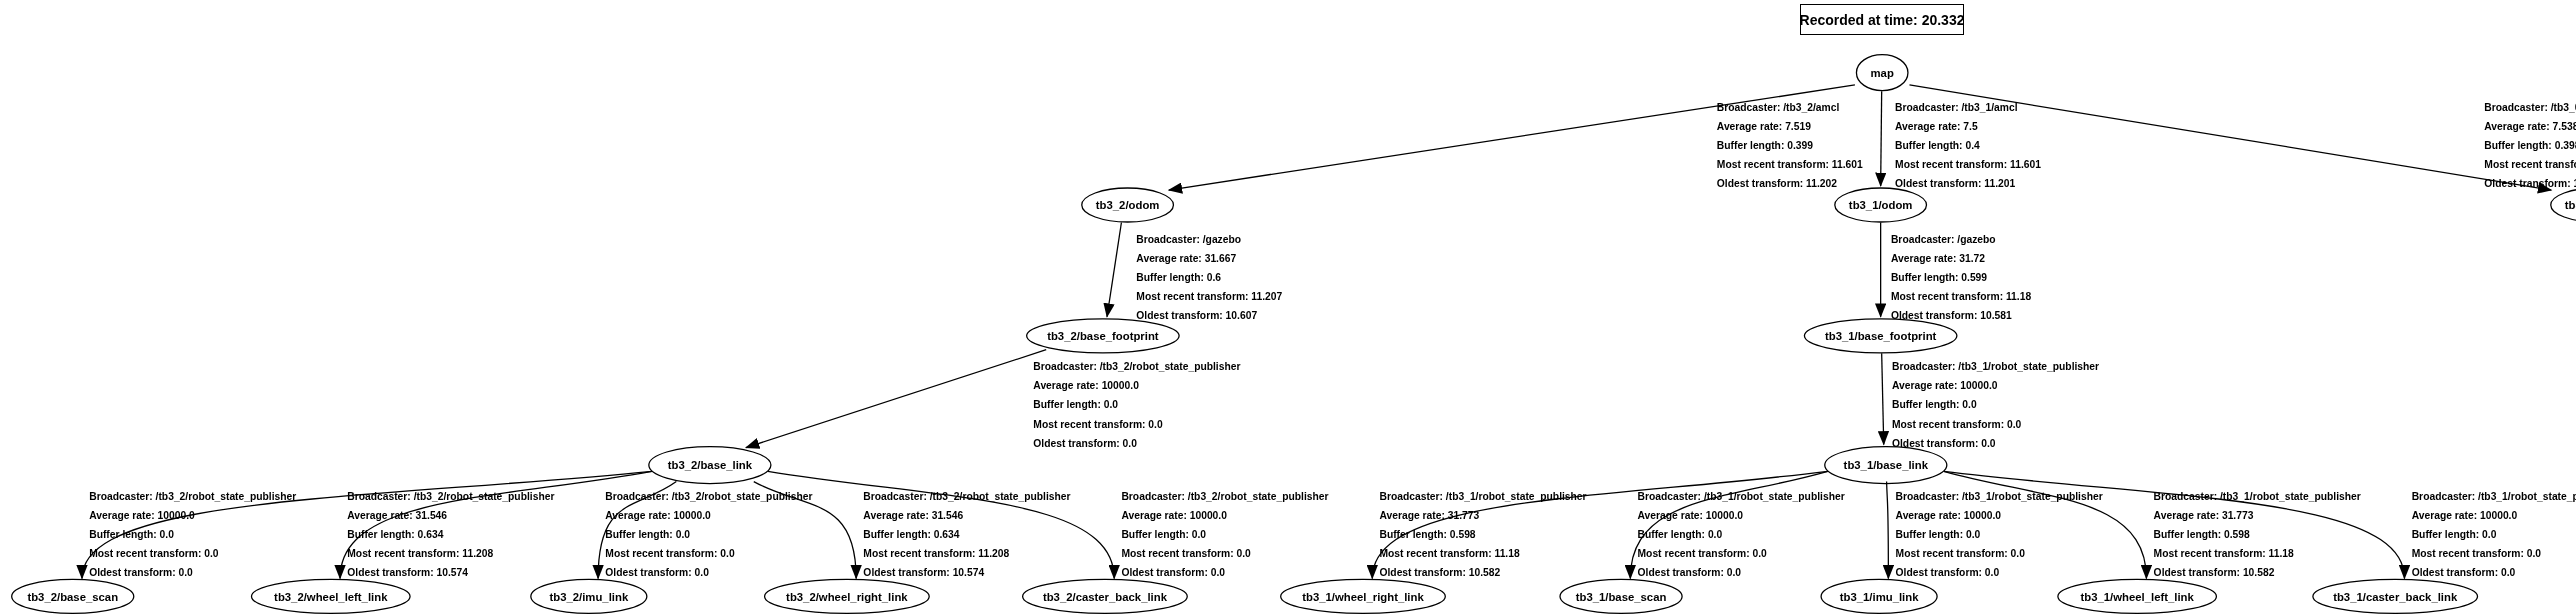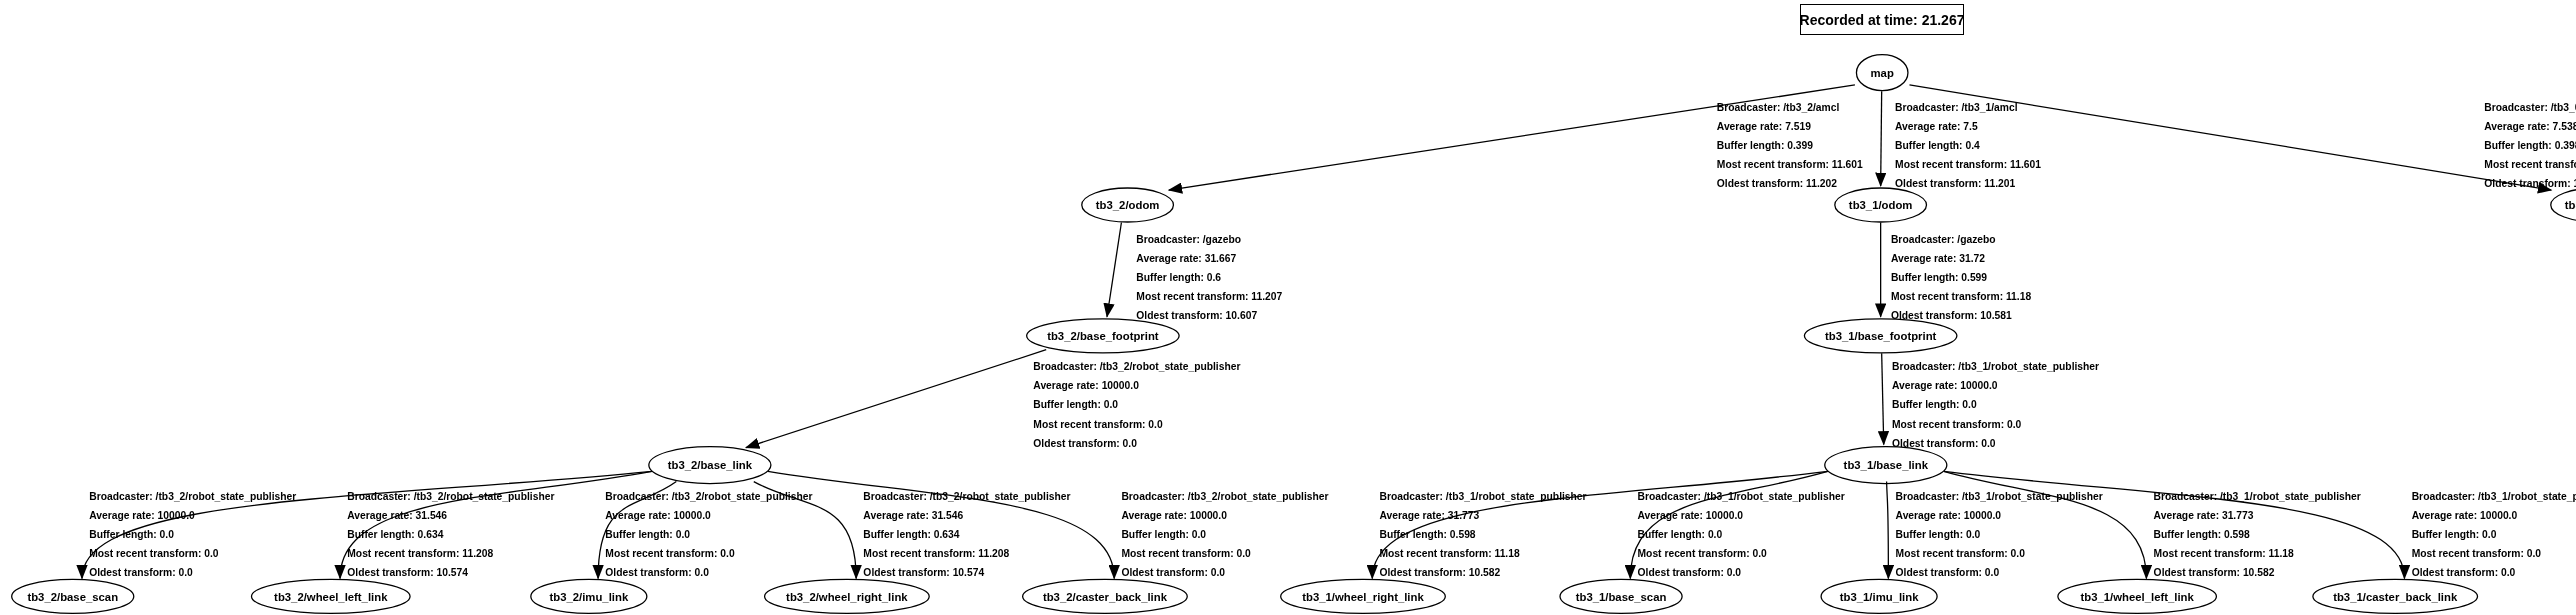--- a/index.html
+++ b/index.html
@@ -15,21 +15,21 @@
   .node-ellipse{fill:none;stroke:#000;stroke-width:2.5;}
   .node-label{font-family:"Liberation Sans",sans-serif;font-size:22px;font-weight:bold;fill:#000;text-anchor:middle;}
   .edge-line{fill:none;stroke:#000;stroke-width:2.5;}
   .edge-label-line{font-family:"Liberation Sans",sans-serif;font-size:20px;font-weight:bold;fill:#000;}
 </style>
 </head>
 <body>
 
 <div class="canvas">
   <div class="title-box">
-    <span>Recorded at time: 21.267</span>
+    <span>Recorded at time: 20.332</span>
   </div>
   <svg id="graph" width="3922" height="615" viewBox="0 0 7612 1194" xmlns="http://www.w3.org/2000/svg">
     <defs>
       <marker id="arrow" markerUnits="userSpaceOnUse" markerWidth="30" markerHeight="22" refX="26" refY="11" orient="auto">
         <path d="M0,0 L28,11 L0,22 Z" fill="#000"></path>
       </marker>
     </defs>
     <g id="edges-layer">
         <g>
           <line x1="3600" y1="165" x2="2268" y2="369" class="edge-line" marker-end="url(#arrow)"></line>

